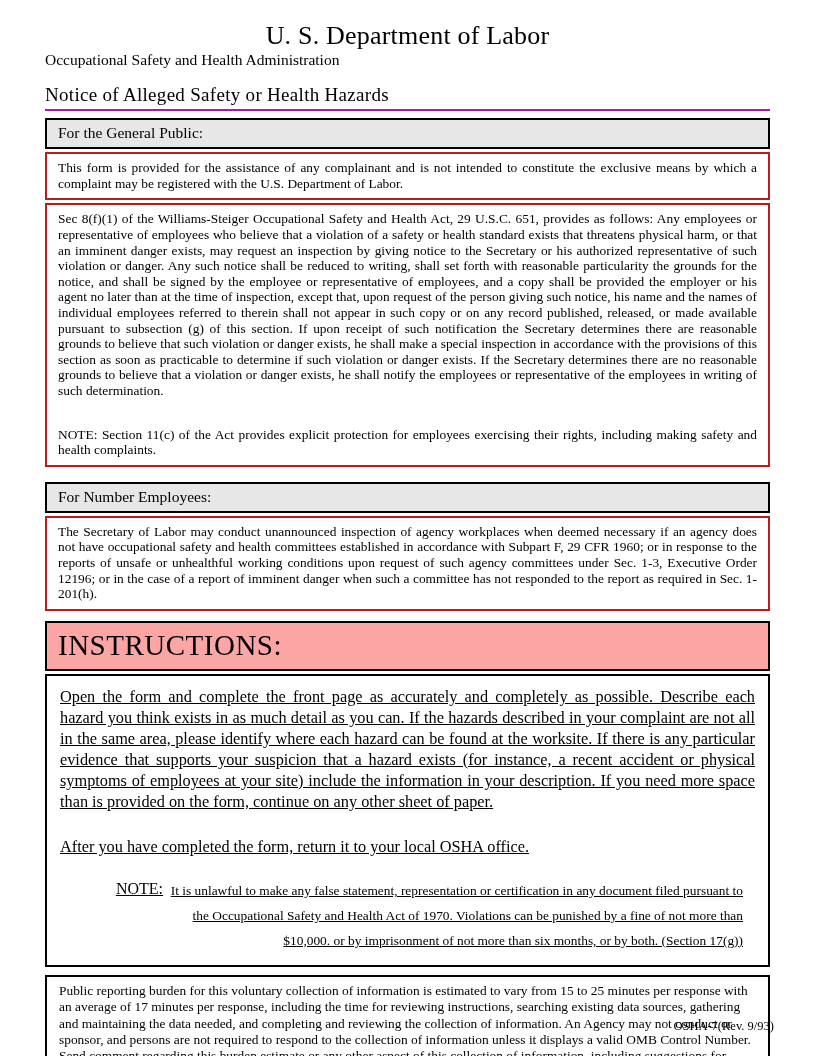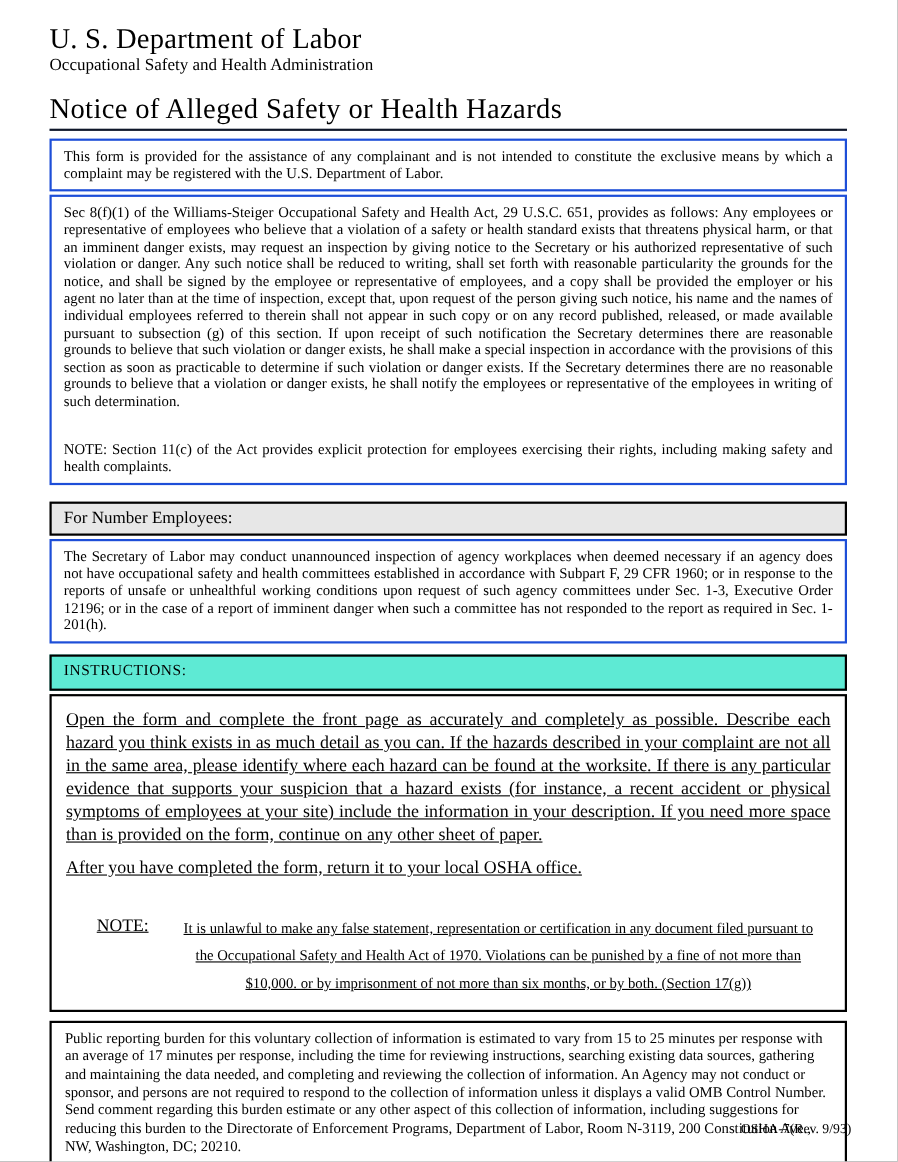--- a/index.html
+++ b/index.html
@@ -1,51 +1,51 @@
 <!DOCTYPE html>
 <html><head>
 <meta charset="utf-8">
 <style>
   html,body{margin:0;padding:0;background:#9a9a9a;}
   .page{
     width:816px;height:1056px;background:#ffffff;position:relative;
     font-family:"Liberation Serif","DejaVu Serif",serif;color:#000;
     box-sizing:border-box;padding:22px 46px 0 45px;overflow:hidden;
   }
-  .agency{font-size:26px;line-height:1.05;letter-spacing:0.2px;}
+  .agency{font-size:26px;line-height:1.05;letter-spacing:0.2px;text-align:center;}
   .subagency{font-size:15.5px;margin-top:2px;}
   .form-title{
-    font-size:26px;margin-top:15px;padding-bottom:3px;
-    border-bottom:2px solid #0f172a;letter-spacing:0.3px;
+    font-size:19px;margin-top:15px;padding-bottom:3px;
+    border-bottom:2px solid #a21caf;letter-spacing:0.3px;
   }
   .section{margin-top:7px;}
   .hdr-box{
     border:2px solid #000;background:#e7e7e7;
     font-size:15.5px;padding:4px 11px 5px 11px;
   }
   .body-box{
-    border:2px solid #1d4ed8;background:#fff;
+    border:2px solid #b91c1c;background:#fff;
     font-size:13.4px;line-height:15.6px;padding:6px 11px 7px 11px;
     margin-top:3px;text-align:justify;
   }
   .spacer-sm{height:15px;}
   .spacer-xs{height:10px;}
   .para + .para{margin-top:28px;}
   .instr-hdr{
-    border:2px solid #000;background:#5eead4;
-    font-size:14px;padding:6px 11px 7px 11px;letter-spacing:0.5px;
+    border:2px solid #000;background:#fca5a5;
+    font-size:29px;padding:6px 11px 7px 11px;letter-spacing:0.5px;
   }
   .instr-body{
     border:2px solid #000;background:#fff;margin-top:3px;
     font-size:16.3px;line-height:21px;padding:10px 13px 12px 13px;
     text-align:justify;
     text-decoration:underline;
   }
-  .instr-body .para + .para{margin-top:9px;}
-  .note-row{display:flex;margin-top:32px;text-align:center;}
+  .instr-body .para + .para{margin-top:24px;}
+  .note-row{display:flex;margin-top:21px;text-align:right;}
   .note-label{font-size:16px;width:103px;flex:0 0 103px;}
   .note-text{font-size:13.4px;line-height:25px;flex:1;padding-right:12px;}
   .burden-box{
     border:2px solid #000;background:#fff;margin-top:8px;
     font-size:13.4px;line-height:16.4px;padding:6px 12px 8px 12px;
     text-align:left;
   }
   .page-footer{
     position:absolute;right:42px;bottom:22px;font-size:12.5px;
   }
@@ -54,20 +54,21 @@
 <body>
 
 <div class="page">
 
   <div class="agency">U. S. Department of Labor</div>
   <div class="subagency">Occupational Safety and Health Administration</div>
 
   <div class="form-title">Notice of Alleged Safety or Health Hazards</div>
 
   <div class="section">
+    <div class="hdr-box">For the General Public:</div>
     <div class="body-box">This form is provided for the assistance of any complainant and is not intended to constitute the exclusive means by which a complaint may be registered with the U.S. Department of Labor.</div>
     <div class="body-box">
       <div class="para">Sec 8(f)(1) of the Williams-Steiger Occupational Safety and Health Act, 29 U.S.C. 651, provides as follows:  Any employees or representative of employees who believe that a violation of a safety or health standard exists that threatens physical harm, or that an imminent danger exists, may request an inspection by giving notice to the Secretary or his authorized representative of such violation or danger.  Any such notice shall be reduced to writing, shall set forth with reasonable particularity the grounds for the notice, and shall be signed by the employee or representative of employees, and a copy shall be provided the employer or his agent no later than at the time of inspection, except that, upon request of the person giving such notice, his name and the names of individual employees referred to therein shall not appear in such copy or on any record published, released, or made available pursuant to subsection (g) of this section.  If upon receipt of such notification the Secretary determines there are reasonable grounds to believe that such violation or danger exists, he shall make a special inspection in accordance with the provisions of this section as soon as practicable to determine if such violation or danger exists.  If the Secretary determines there are no reasonable grounds to believe that a violation or danger exists, he shall notify the employees or representative of the employees in writing of such determination.</div>
       <div class="para">NOTE:  Section 11(c) of the Act provides explicit protection for employees exercising their rights, including making safety and health complaints.</div>
     </div>
   </div>
 
   <div class="spacer-sm"></div>
 
   <div>

